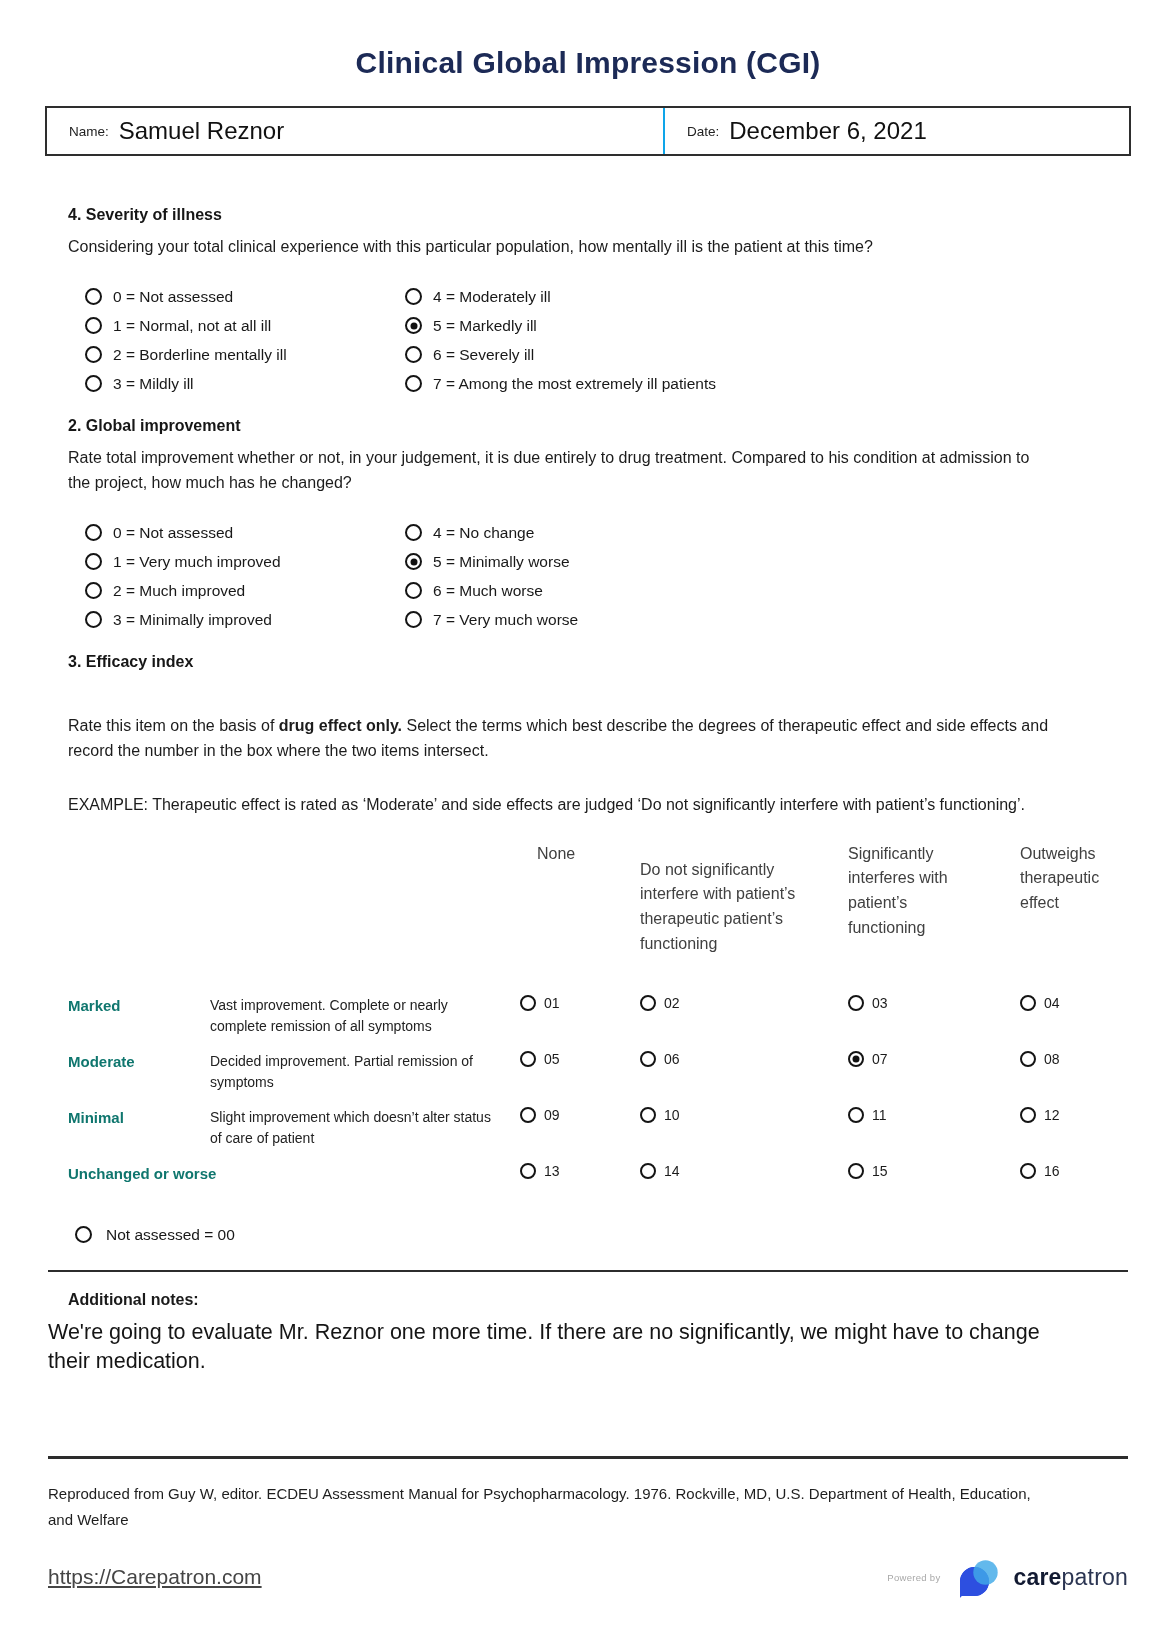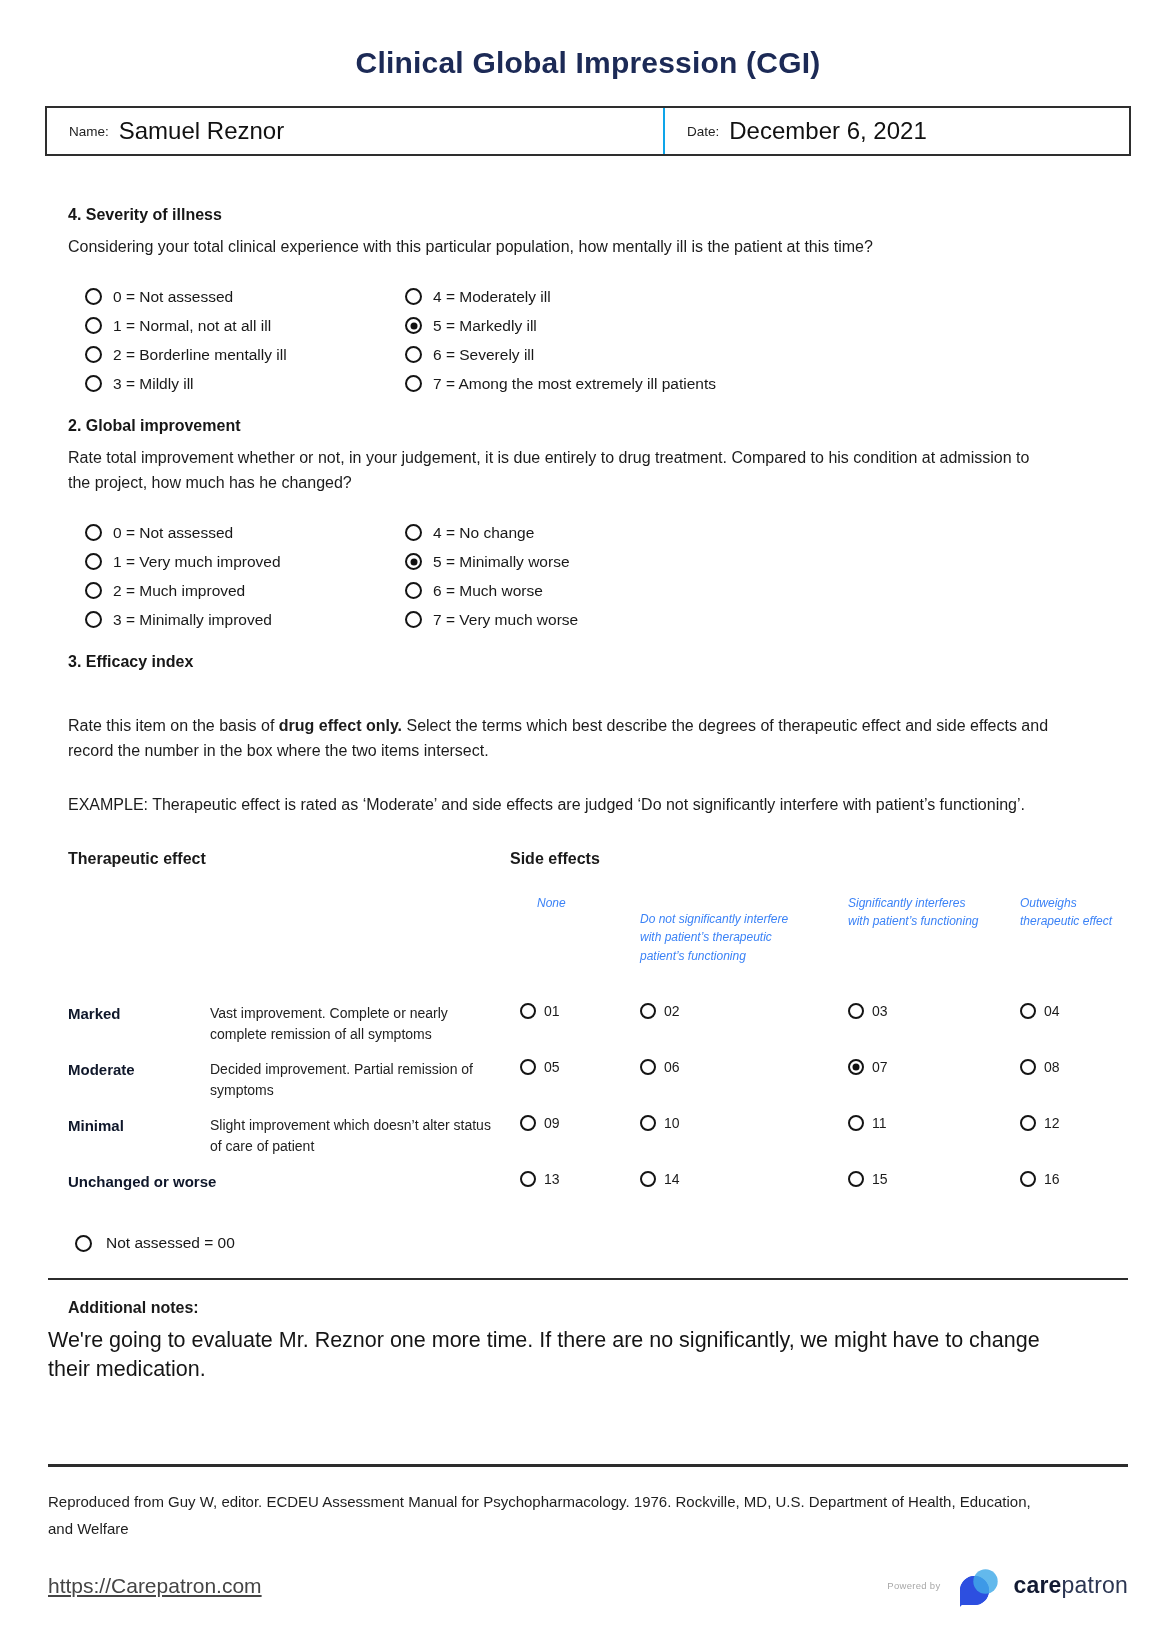--- a/index.html
+++ b/index.html
@@ -72,28 +72,28 @@
   .th-left { font-size: 16px; font-weight: bold; }
   .th-right { font-size: 16px; font-weight: bold; position: absolute; left: 442px; top: 0; }
 
   .grid-row {
     display: grid;
     grid-template-columns: 142px 310px 120px 208px 152px 1fr;
     margin: 0 48px 0 68px;
     align-items: start;
   }
   .col-head-row { margin-top: 24px; margin-bottom: 38px; }
-  .col-head { font-size: 12px; line-height: 1.55; color: #3b82f6; font-style: italic; }
+  .col-head { font-size: 16px; line-height: 1.55; color: #404040; }
   .ch1 { padding-left: 17px; }
   .ch2 { padding-right: 40px; margin-top: 16px; }
   .ch3 { padding-right: 14px; }
   .ch4 { padding-left: 20px; padding-right: 14px; }
 
   .data-row { margin-bottom: 11px; min-height: 45px; }
-  .row-label { font-size: 15px; font-weight: bold; color: #0f172a; padding-top: 2px; }
+  .row-label { font-size: 15px; font-weight: bold; color: #0f766e; padding-top: 2px; }
   .row-label.span2 { grid-column: 1 / 3; }
   .row-desc { font-size: 14px; line-height: 1.5; color: #222; padding-right: 26px; }
   .cell { display: flex; align-items: center; gap: 8px; }
   .cell-c4 { padding-left: 20px; }
   .cell-num { font-size: 14px; color: #1b1b1b; }
 
   .not-assessed {
     margin: 18px 0 0 75px;
     display: flex; align-items: center; gap: 14px;
     font-size: 15.5px; color: #181818;
@@ -219,24 +219,20 @@
         </div>
       </div>
     </div>
   </section>
 
   <section class="sec-efficacy">
     <h2 class="q-head">3. Efficacy index</h2>
     <p class="desc intro"><span>Rate this item on the basis of </span><strong>drug effect only.</strong><span> Select the terms which best describe the degrees of therapeutic effect and side effects and record the number in the box where the two items intersect.</span></p>
     <p class="desc example">EXAMPLE: Therapeutic effect is rated as ‘Moderate’ and side effects are judged ‘Do not significantly interfere with patient’s functioning’.</p>
 
-    <div class="table-head">
-      <span class="th-left">Therapeutic effect</span>
-      <span class="th-right">Side effects</span>
-    </div>
 
     <div class="grid-row col-head-row">
       <div></div>
         <div></div>
       <div class="col-head ch1">None</div>
       <div class="col-head ch2">Do not significantly interfere with patient’s therapeutic patient’s functioning</div>
       <div class="col-head ch3">Significantly interferes with patient’s functioning</div>
       <div class="col-head ch4">Outweighs therapeutic effect</div>
     </div>
 

